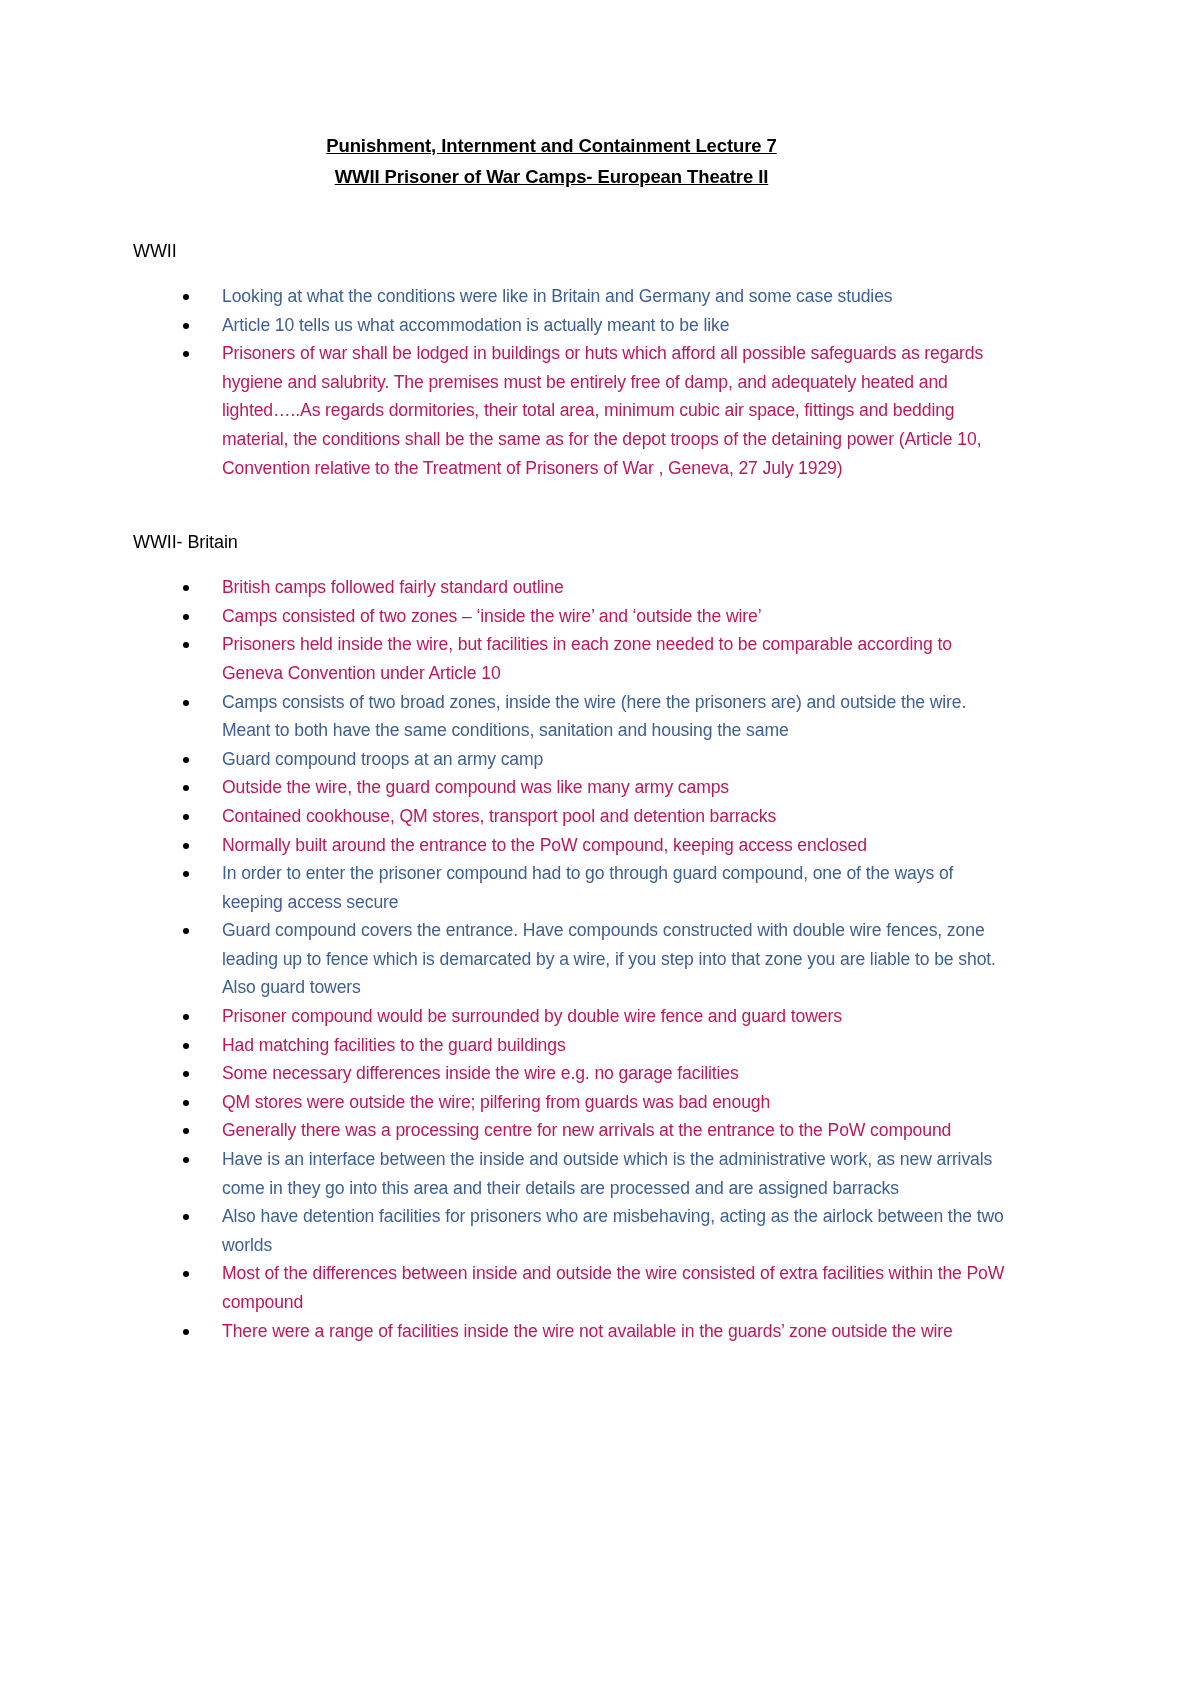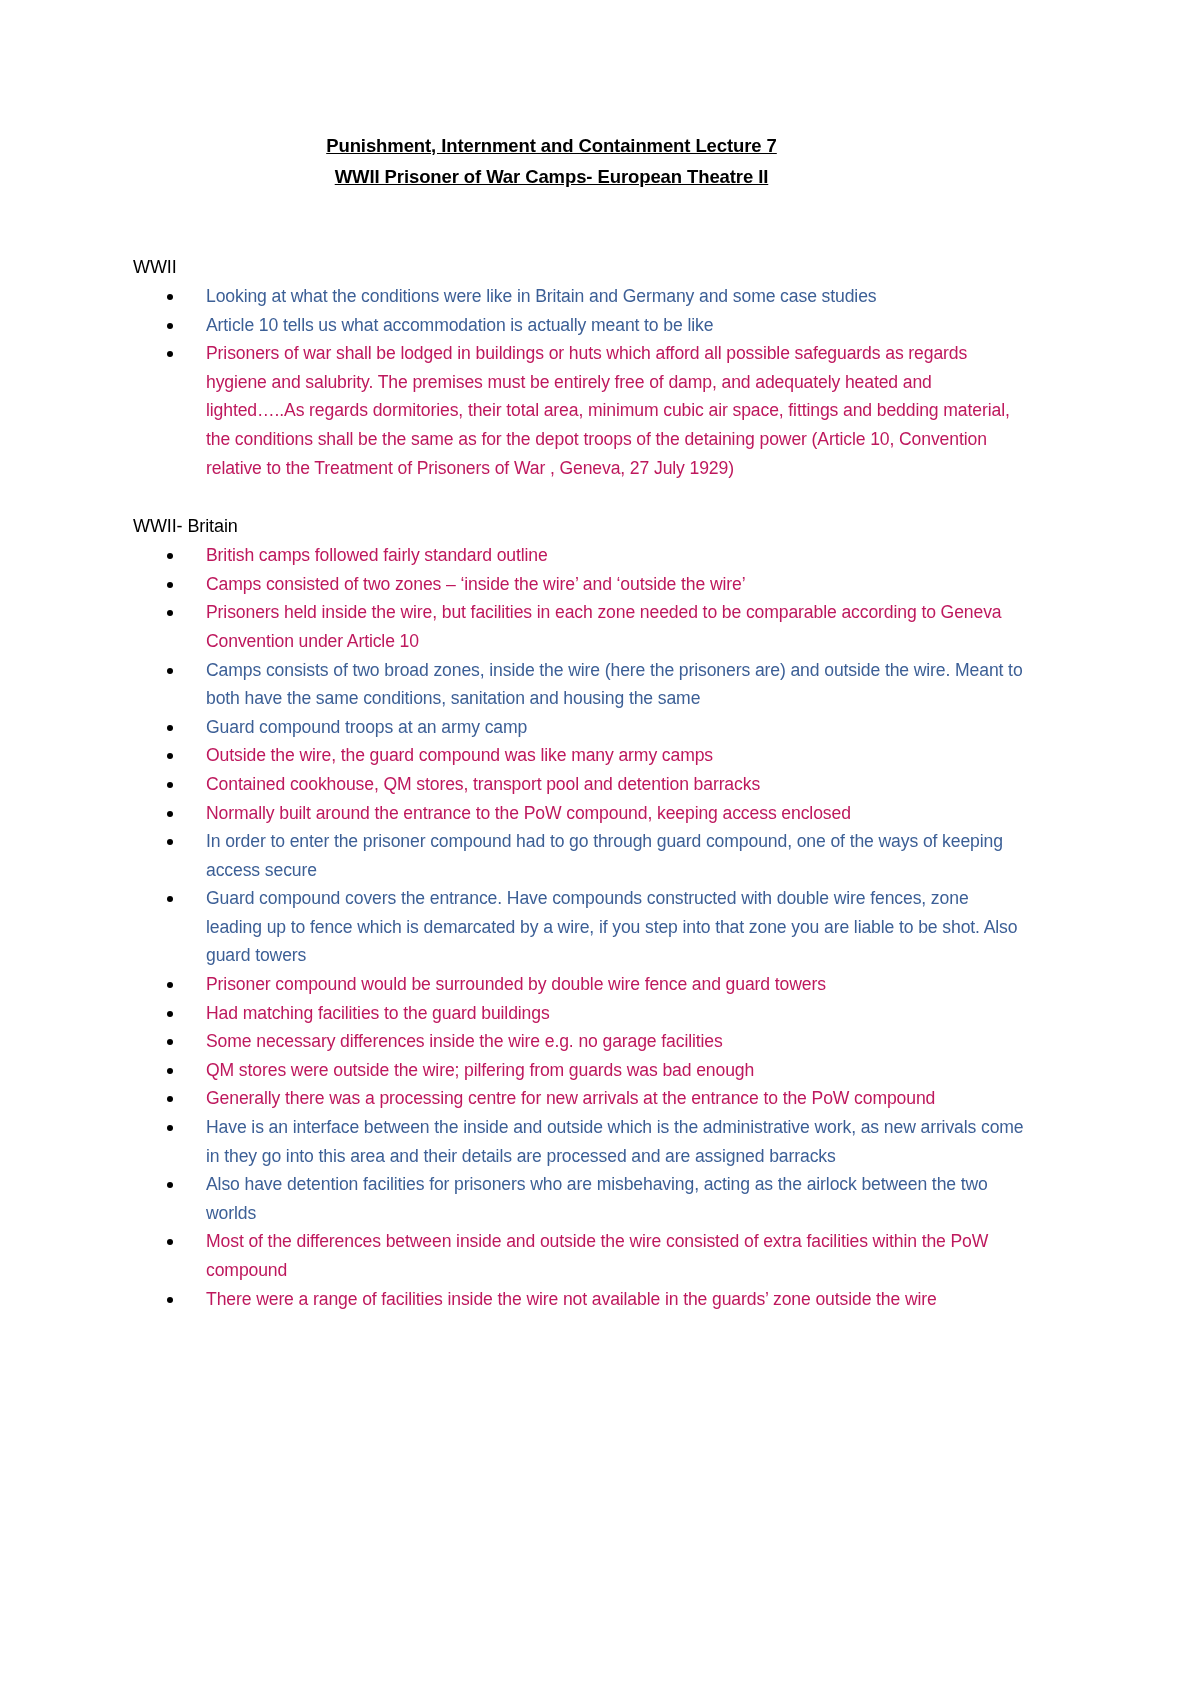--- a/index.html
+++ b/index.html
@@ -15,21 +15,21 @@
     position: relative;
     width: 1200px;
     height: 1698px;
     background: #ffffff;
     box-sizing: border-box;
     padding: 130px 175px 0 133px;
     overflow: hidden;
   }
   .title-block {
     text-align: center;
-    margin: 0 0 16px 0;
+    margin: 0 0 0 0;
     padding-right: 55px;
   }
   .doc-title {
     font-weight: bold;
     font-size: 18.5px;
     line-height: 31px;
     text-decoration: underline;
     display: inline-block;
     letter-spacing: -0.1px;
   }
@@ -41,21 +41,21 @@
   .spacer-md { height: 30px; }
   .section-heading {
     font-size: 18px;
     line-height: 29px;
     font-weight: normal;
     margin: 0;
     letter-spacing: -0.1px;
   }
   ul.bullets {
     list-style: none;
-    margin: 0;
+    margin: 16px;
     padding: 0;
   }
   ul.bullets > li {
     position: relative;
     padding-left: 73px;
     font-size: 17.6px;
     line-height: 28.6px;
     margin: 0;
     letter-spacing: -0.12px;
   }

